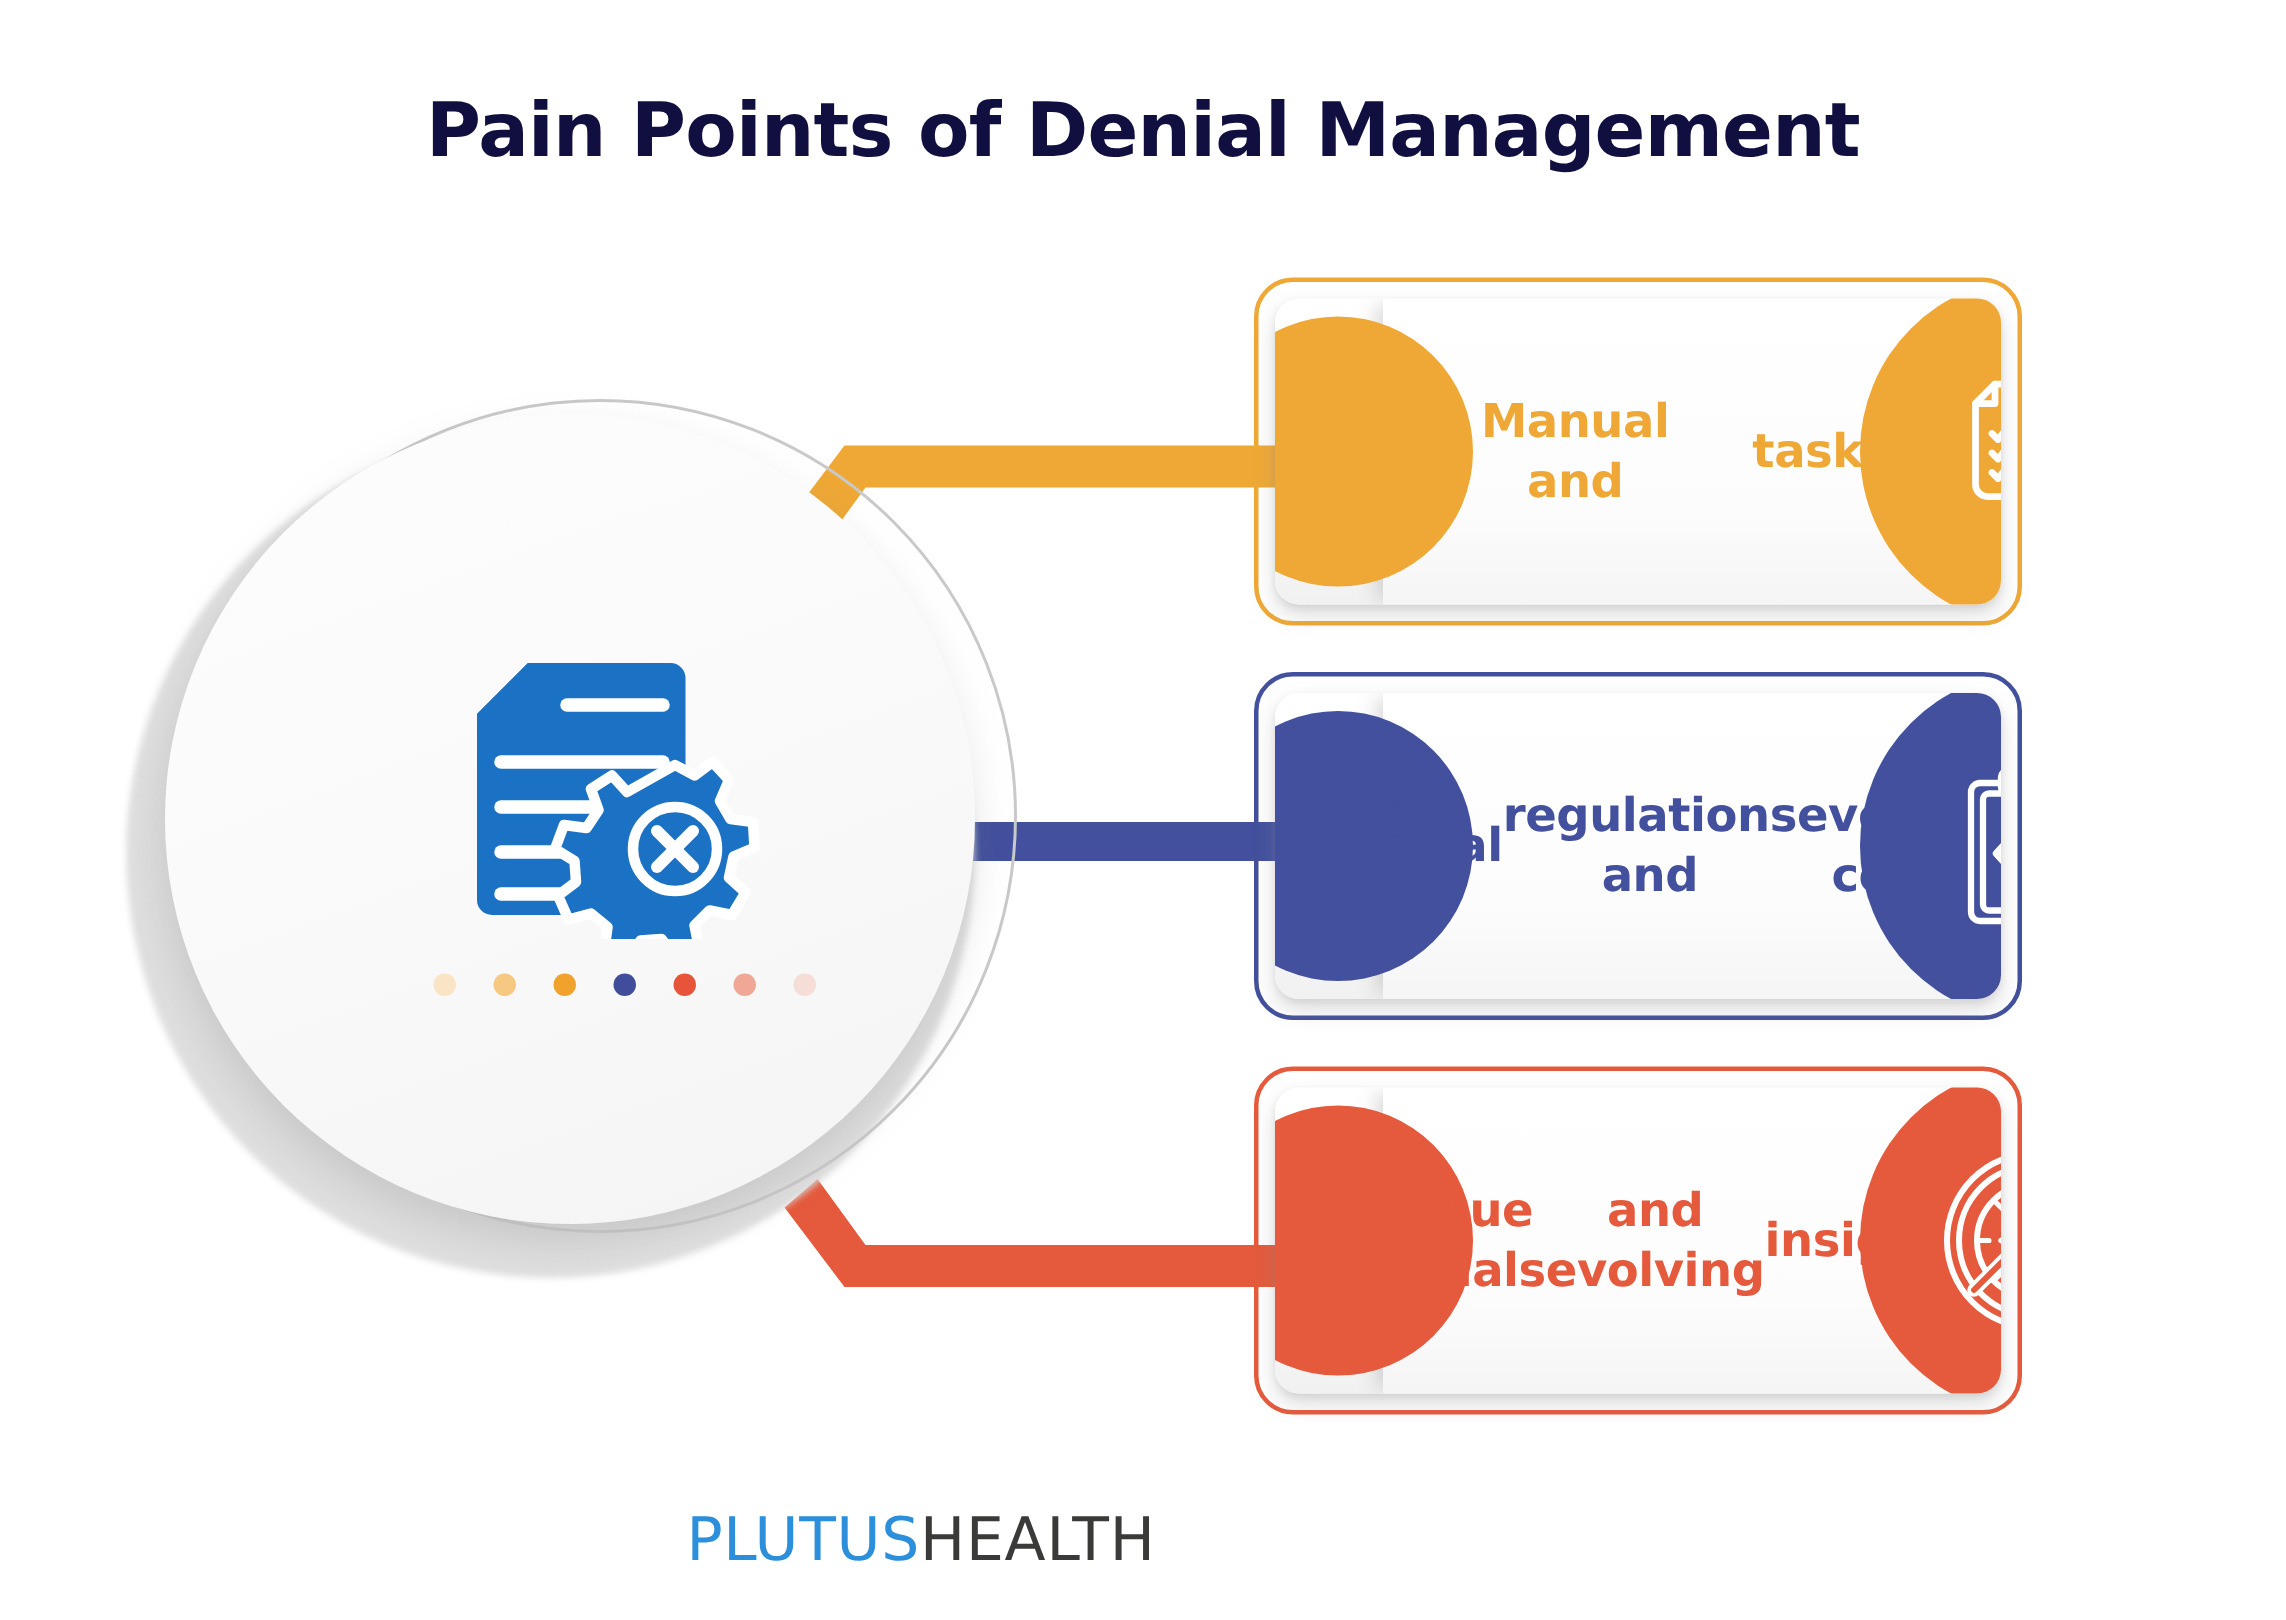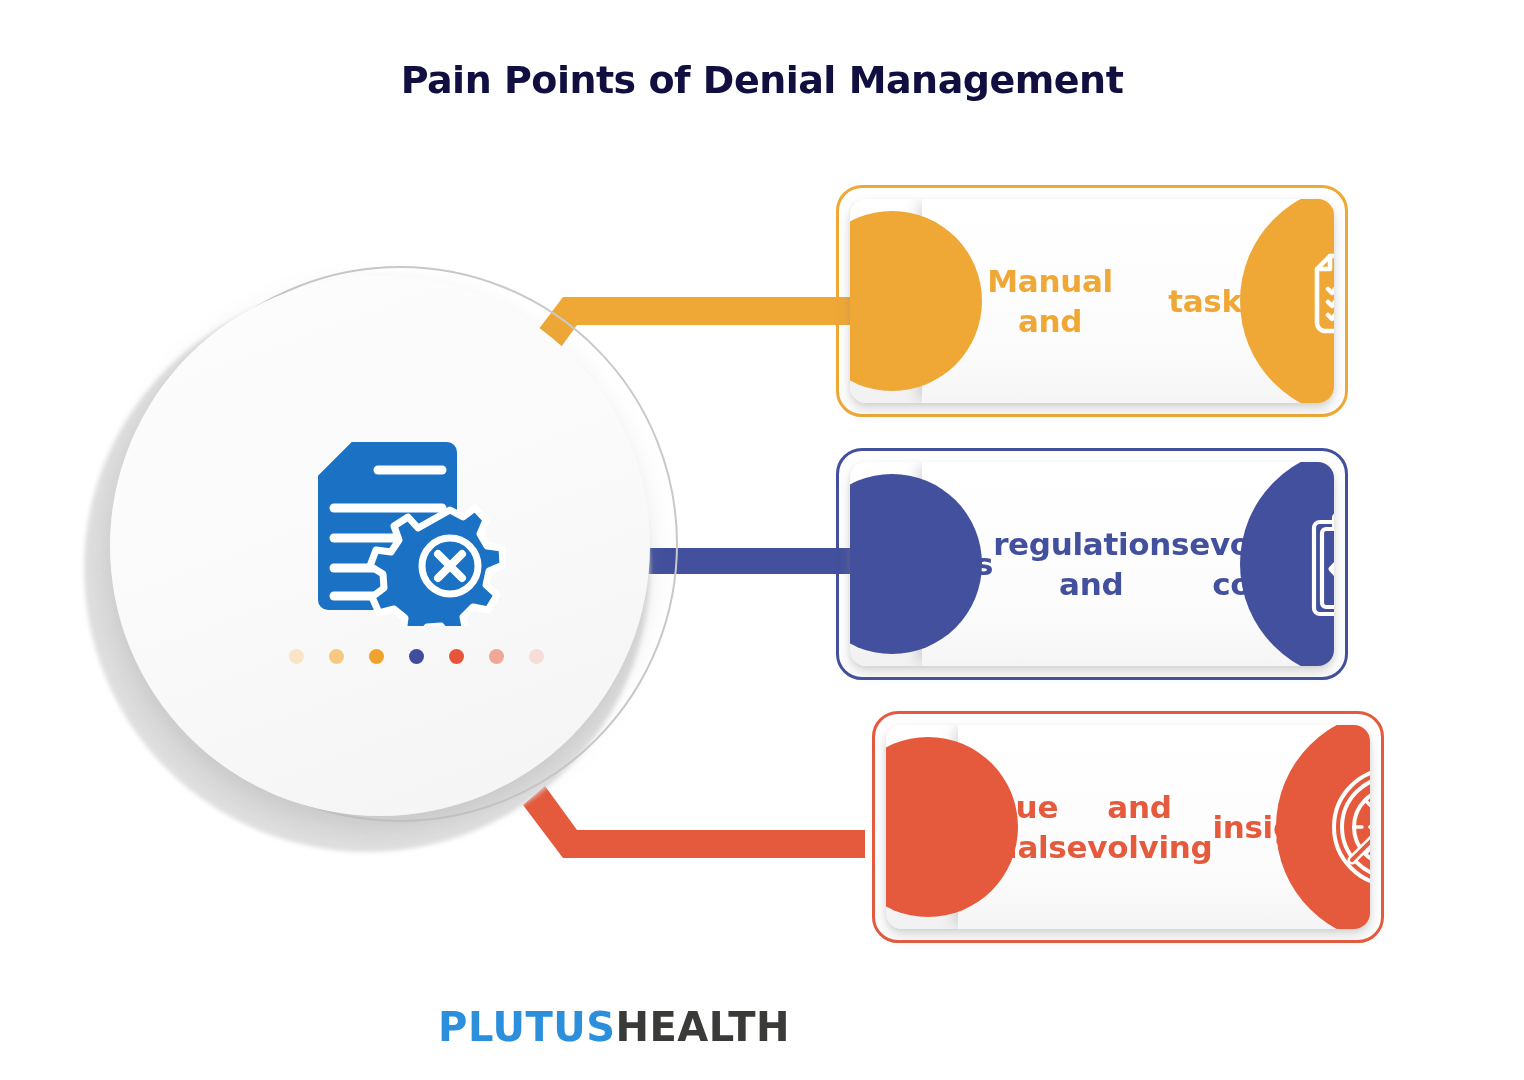--- a/index.html
+++ b/index.html
@@ -23,21 +23,21 @@
     background: #ffffff;
   }
 
   
   .title {
     position: absolute;
     left: 0;
     top: 58px;
     width: 1524px;
     text-align: center;
-    font-size: 38px;
+    font-size: 50px;
     font-weight: bold;
     letter-spacing: -0.5px;
     color: #100F40;
     font-family: "DejaVu Sans", sans-serif;
     white-space: nowrap;
   }
 
   
   .hub-wrap {
     position: absolute;
@@ -191,21 +191,21 @@
   .card-iconcircle svg { display:block; }
 
   
   .logo {
     position: absolute;
     left: 0;
     top: 1004px;
     width: 1228px;
     text-align: center;
     font-size: 40px;
-    font-weight: bold;
+    font-weight: normal;
     letter-spacing: 0.5px;
     font-family: "DejaVu Sans", sans-serif;
   }
   .logo .p1 { color: #2B8FDB; }
   .logo .p2 { color: #3A3A38; }
 </style>
 </head>
 <body>
 
 <div id="stage">
@@ -310,21 +310,21 @@
     </div>
   </div>
 
   <div class="card" style="left:836px; top:448px;">
     <div class="card-outline" style="border-color: rgb(66, 80, 157);"></div>
     <div class="card-inner">
       <div class="card-panel"></div>
       <div class="card-bubble" style="background: rgb(66, 80, 157);"></div>
       <div class="card-arrow" style="border-left-color: rgb(66, 80, 157);"></div>
       <div class="card-text" style="color: rgb(66, 80, 157);">
-          <span style="display:block">Points</span>
+          <span style="display:block">Manual</span>
           <span style="display:block">regulations and</span>
           <span style="display:block">evolving codes</span>
         </div>
       <div class="card-iconcircle" style="background: rgb(66, 80, 157);">
         <svg width="128" height="128" viewBox="0 0 128 128">
           <g fill="none" stroke="#ffffff" stroke-width="4.2" stroke-linecap="round" stroke-linejoin="round">
             <rect x="22" y="22" width="74" height="92" rx="6"></rect>
             <rect x="30" y="29" width="58" height="78" rx="4"></rect>
             <path d="M45 22 v-5 a4 4 0 0 1 4 -4 h20 a4 4 0 0 1 4 4 v5"></path>
             <rect x="42" y="14" width="34" height="15" rx="4" fill="#ffffff" stroke="#ffffff"></rect>
@@ -335,21 +335,21 @@
             <rect x="79" y="92" width="34" height="28" rx="4" fill="#42509D"></rect>
             <path d="M86 92 v-9 a10 10 0 0 1 20 0 v9"></path>
             <circle cx="96" cy="103" r="3.5"></circle>
             <line x1="96" y1="106" x2="96" y2="112"></line>
           </g>
         </svg>
       </div>
     </div>
   </div>
 
-  <div class="card" style="left:872px; top:711px;">
+  <div class="card" style="left:836px; top:711px;">
     <div class="card-outline" style="border-color: rgb(229, 90, 60);"></div>
     <div class="card-inner">
       <div class="card-panel"></div>
       <div class="card-bubble" style="background: rgb(229, 90, 60);"></div>
       <div class="card-arrow" style="border-left-color: rgb(229, 90, 60);"></div>
       <div class="card-text" style="color: rgb(229, 90, 60);">
           <span style="display:block">Vague denials</span>
           <span style="display:block">and evolving</span>
           <span style="display:block">insights</span>
         </div>

